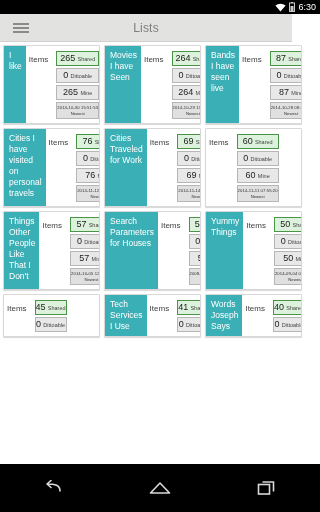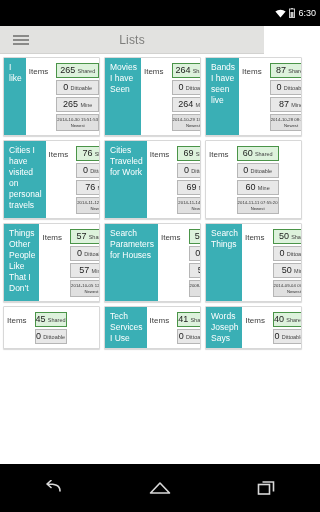--- a/index.html
+++ b/index.html
@@ -5,38 +5,38 @@
   * { box-sizing: border-box; margin: 0; padding: 0; }
   html, body {
     width: 320px; height: 512px;
     font-family: "Liberation Sans", sans-serif;
     background: #ffffff;
     overflow: hidden;
   }
 
   
   .status-bar {
-    height: 26px; width: 320px;
+    height: 14px; width: 320px;
     background: #000000;
     display: flex; align-items: center; justify-content: flex-end;
     padding-right: 4px;
     gap: 3px;
   }
   .status-bar .sb-icon { display: block; }
   .status-time {
     color: #ffffff;
     font-size: 9px;
     line-height: 9px;
     letter-spacing: 0px;
     font-family: "Liberation Sans", sans-serif;
   }
 
   
   .app-bar {
-    height: 28px; width: 264px;
+    height: 28px; width: 292px;
     background: #e2e2e0;
     display: flex; align-items: center;
     position: relative;
     border-bottom: 1px solid #d2d2d0;
   }
   .hamburger {
     width: 16px; margin-left: 13px;
     display: flex; flex-direction: column; gap: 2px;
     cursor: pointer;
   }
@@ -277,21 +277,21 @@
             <div class="stat "><span class="num">0</span> <span class="lbl">Dittoable</span></div>
             <div class="stat "><span class="num">54</span> <span class="lbl">Mine</span></div>
             <div class="stat date">
               <span class="d">2008-11-22 22:54:15</span>
               <span class="n">Newest</span>
             </div>
           </div>
         </div>
       </div>
       <div class="card">
-        <div class="card-header">Search Things</div>
+        <div class="card-header">Yummy Things</div>
         <div class="card-body">
           <div class="items-label">Items</div>
           <div class="stats">
             <div class="stat shared"><span class="num">50</span> <span class="lbl">Shared</span></div>
             <div class="stat "><span class="num">0</span> <span class="lbl">Dittoable</span></div>
             <div class="stat "><span class="num">50</span> <span class="lbl">Mine</span></div>
             <div class="stat date">
               <span class="d">2014-09-04 07:53:37</span>
               <span class="n">Newest</span>
             </div>

